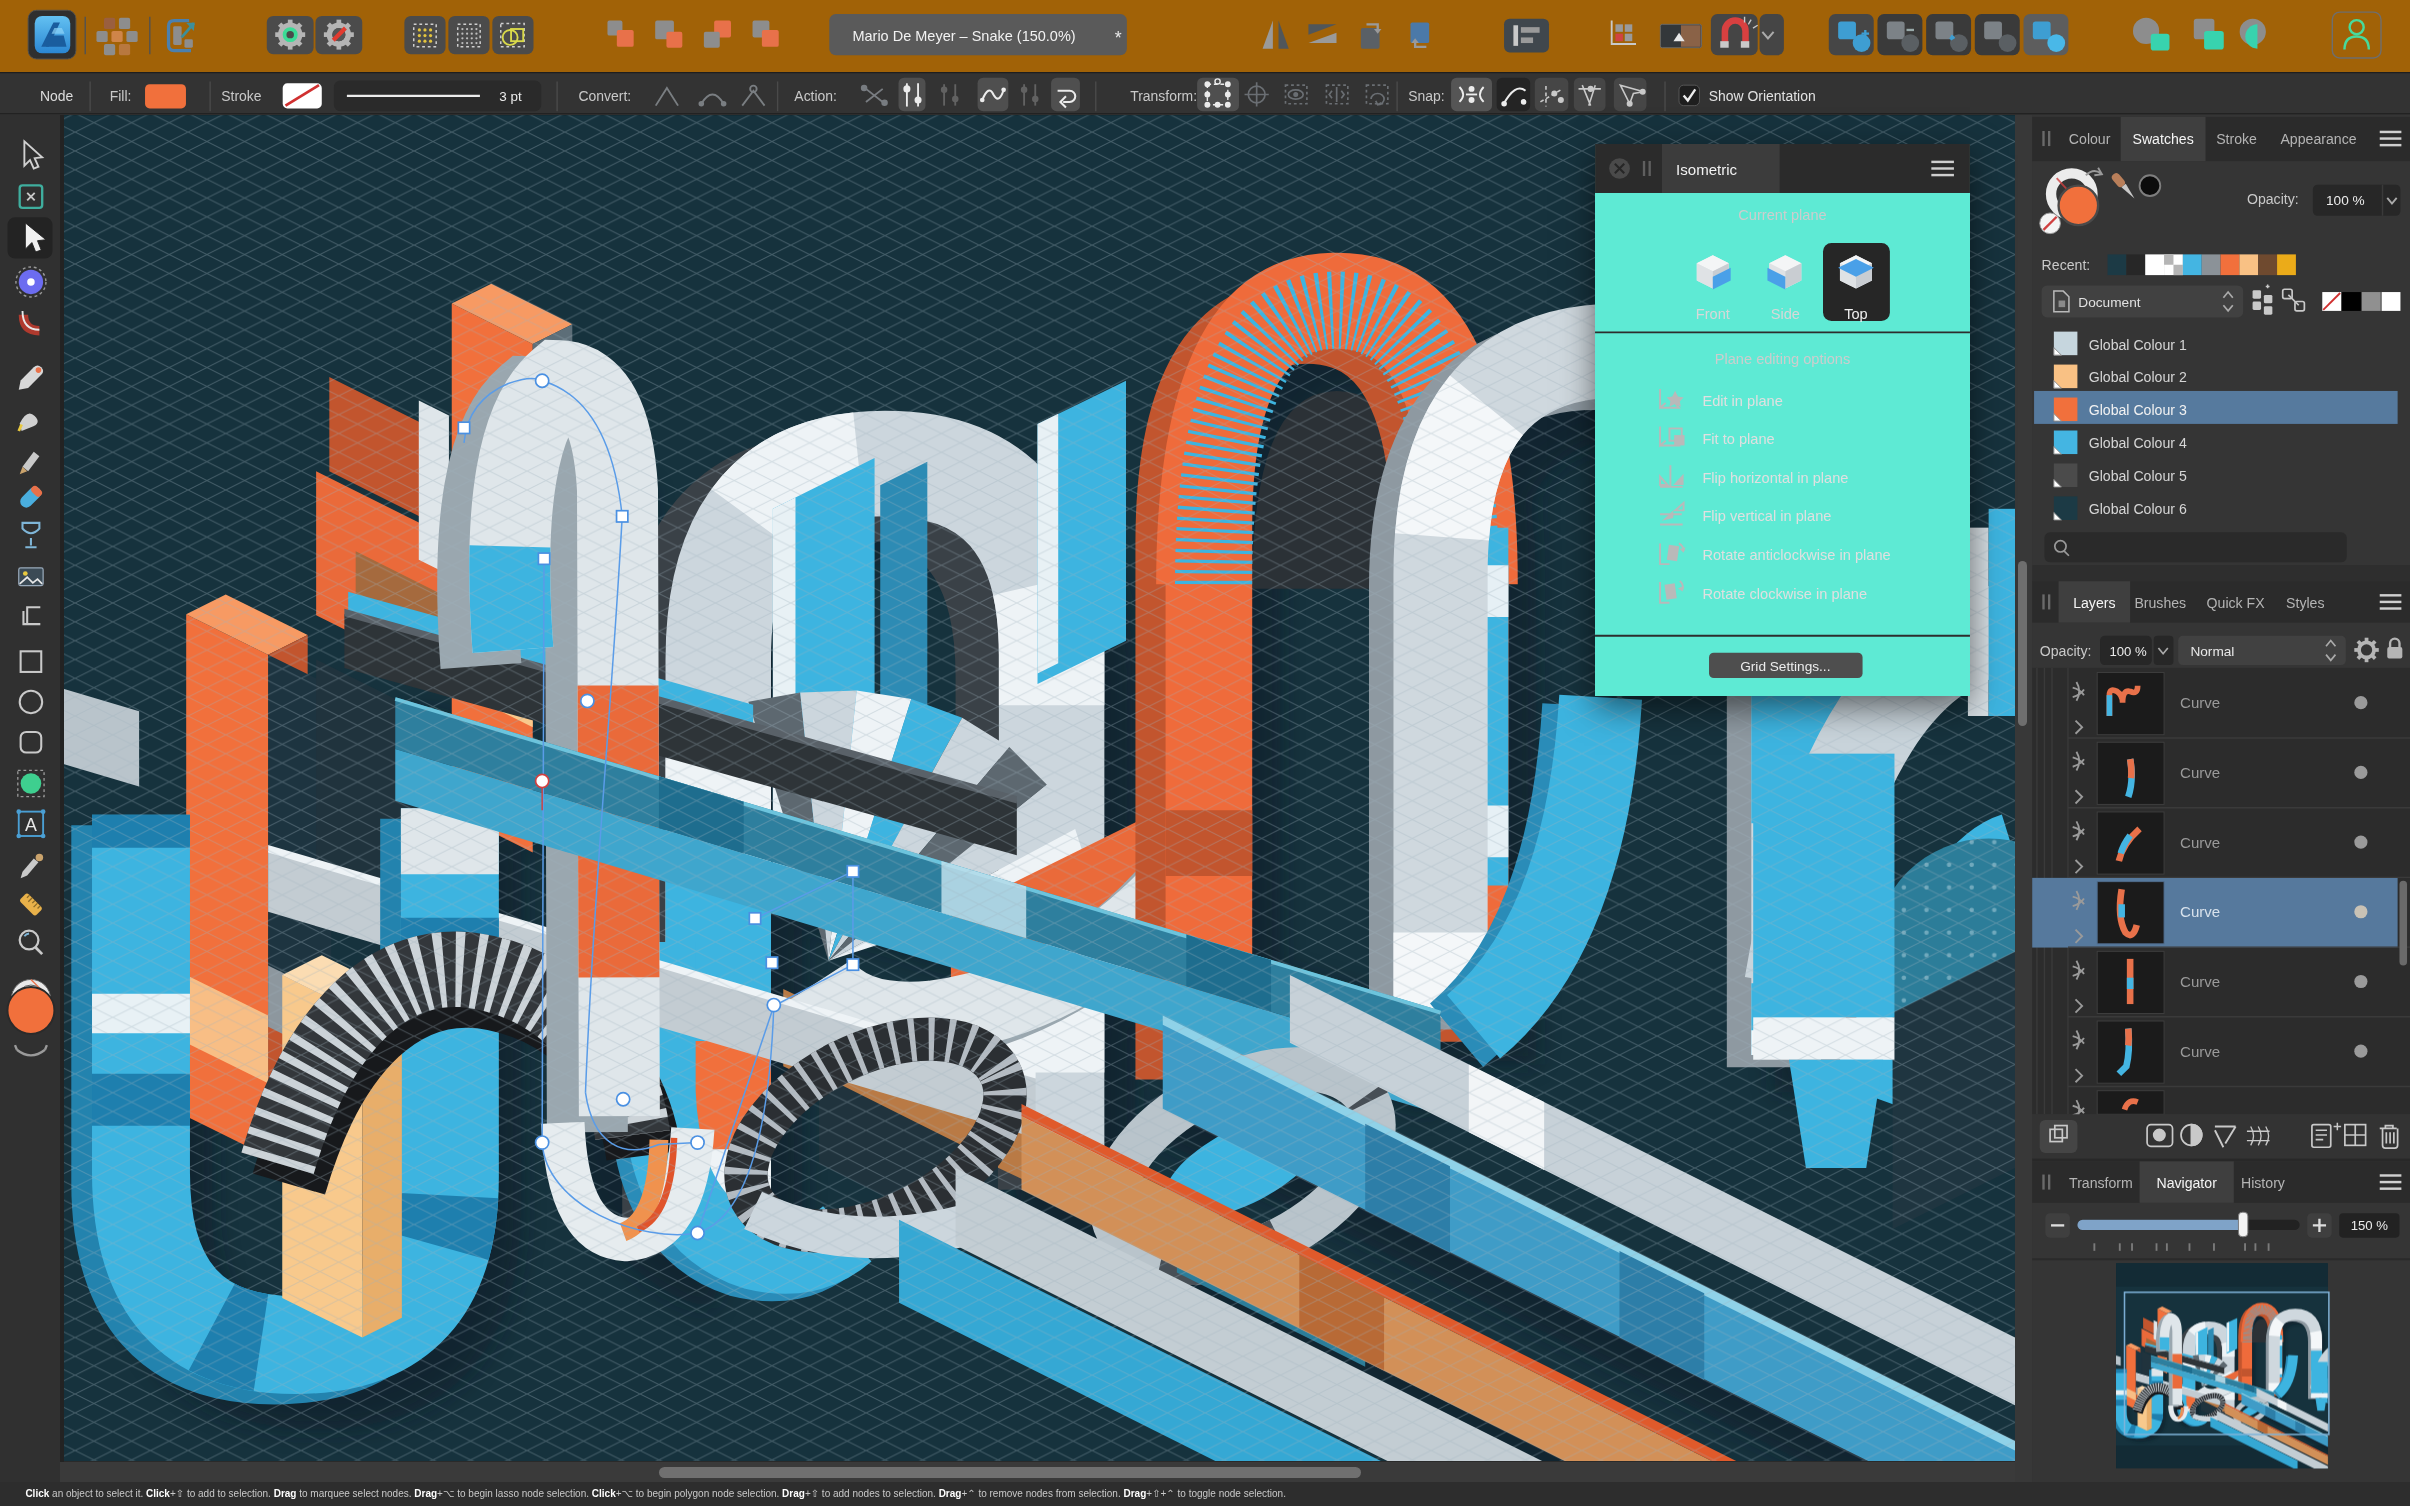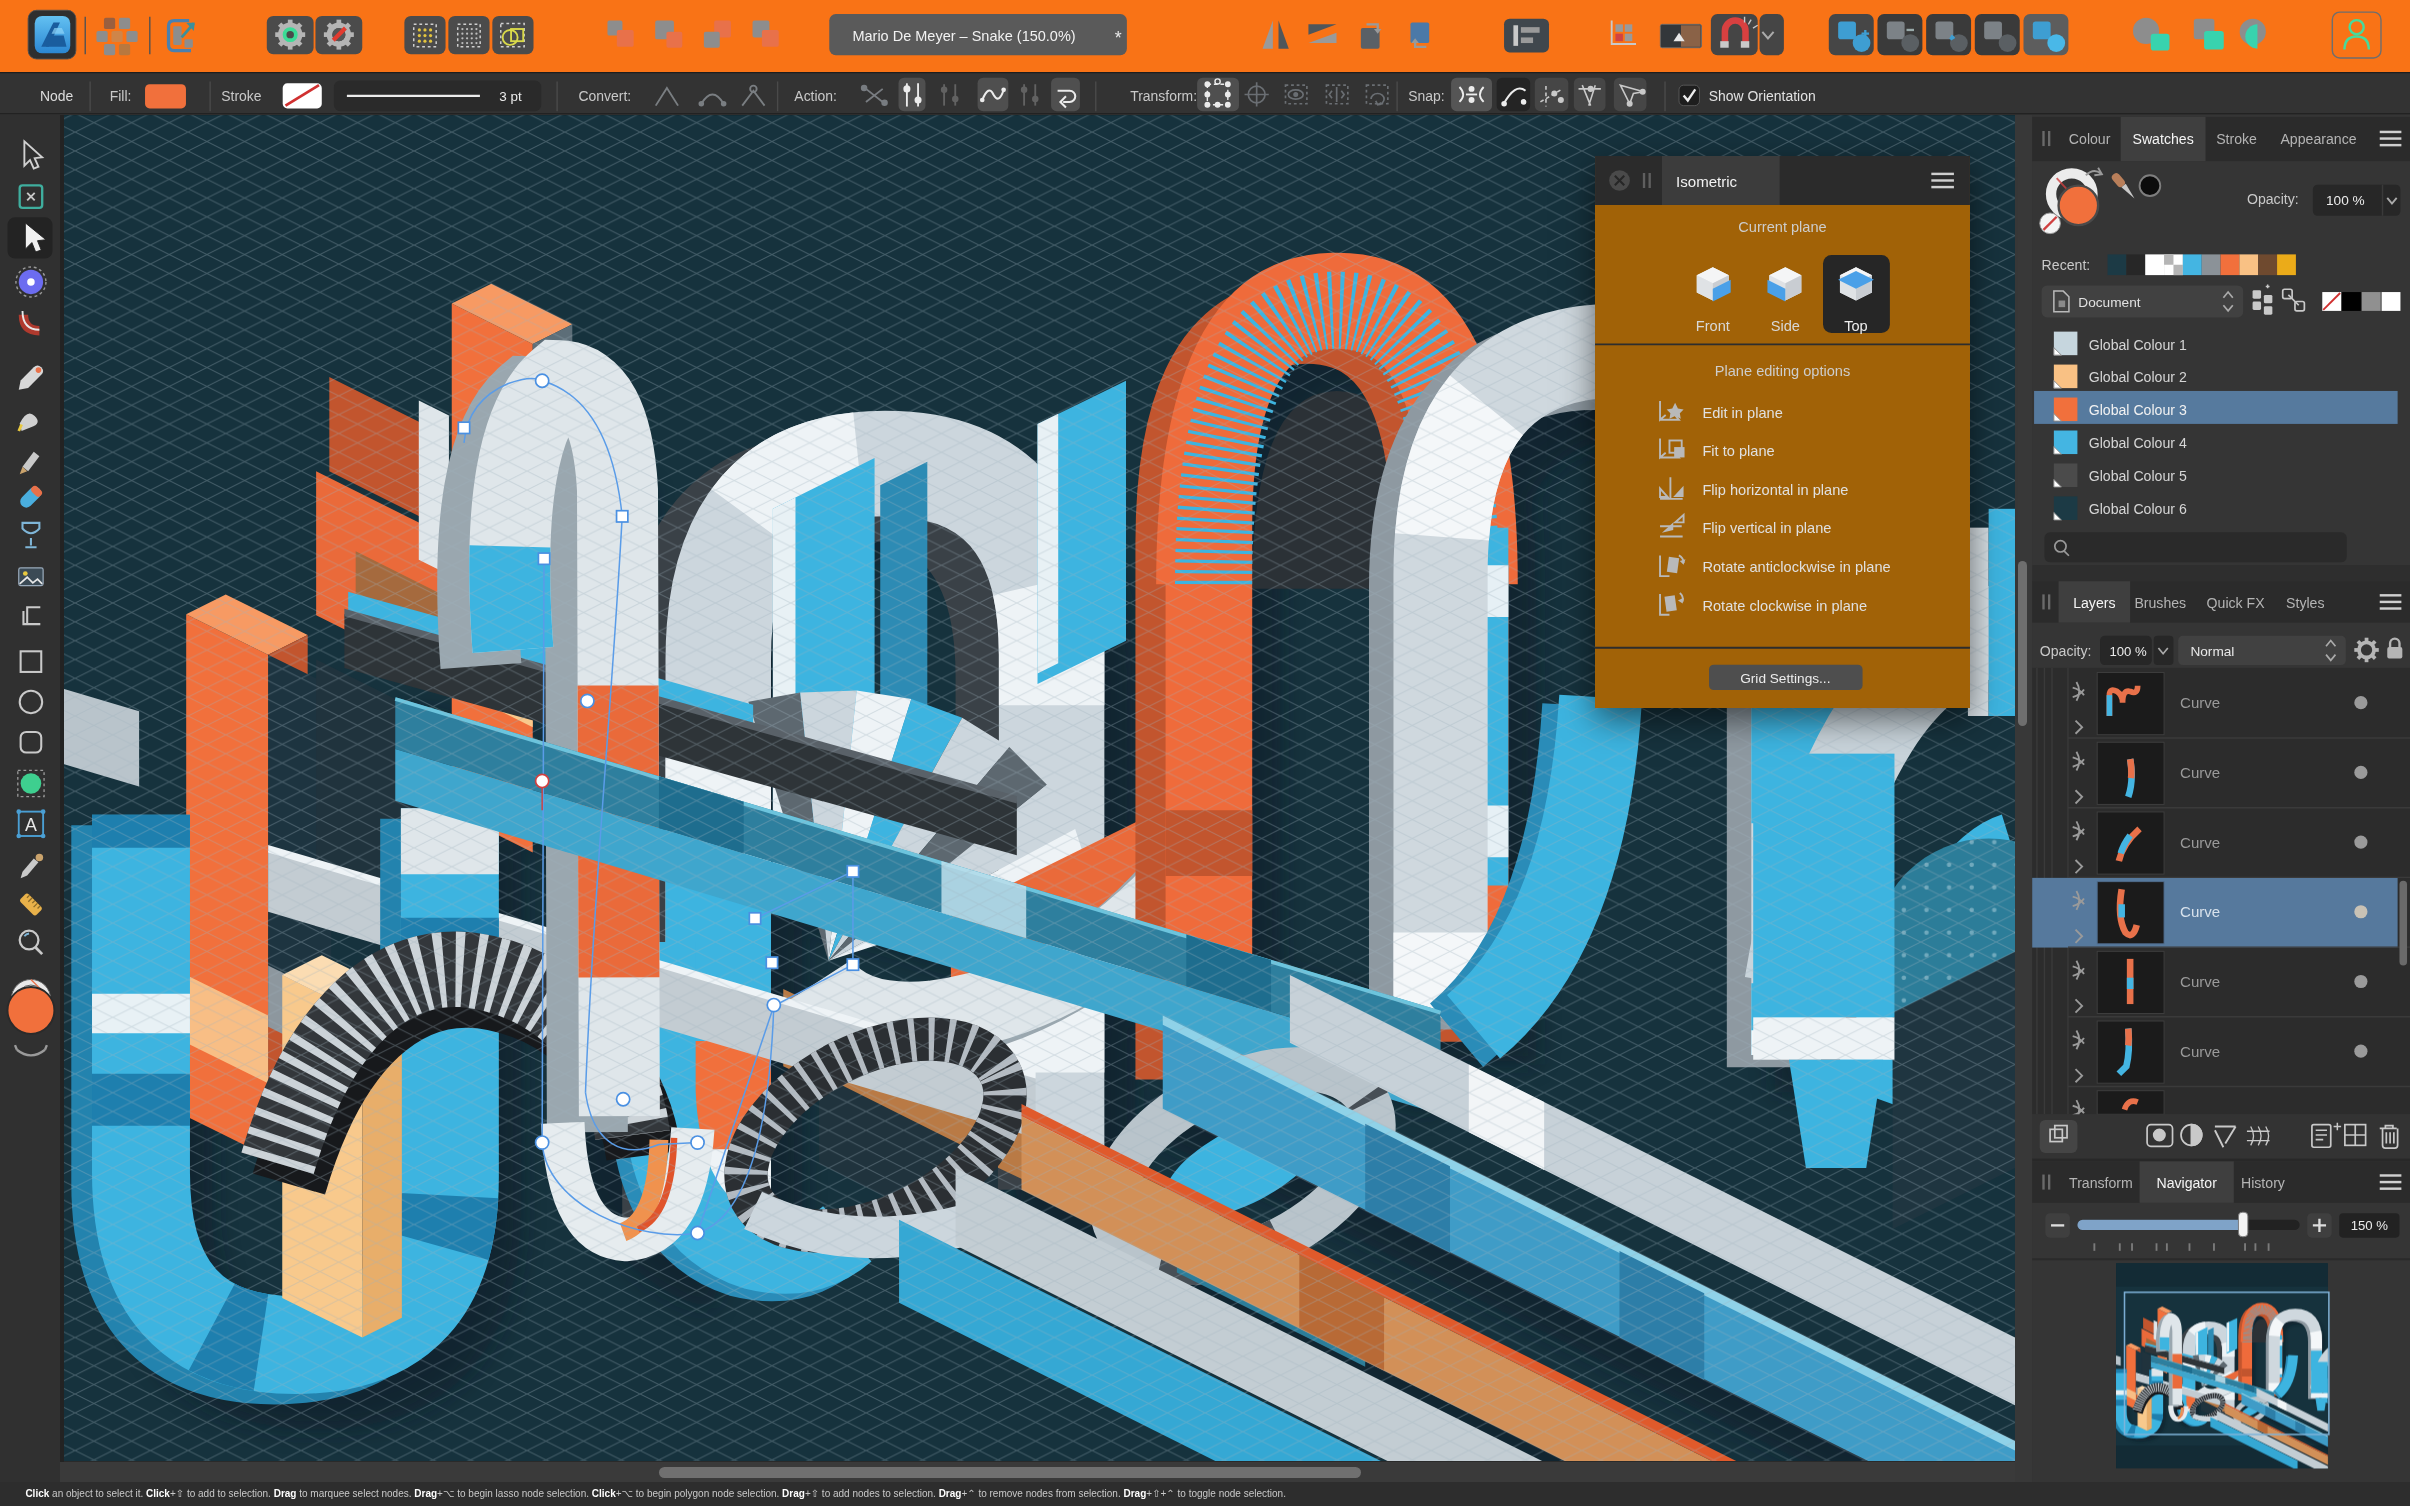--- a/index.html
+++ b/index.html
@@ -1,19 +1,19 @@
 <!DOCTYPE html>
 <html style="font-size:15px"><head>
 <meta charset="utf-8">
 <style>
   * { margin:0; padding:0; box-sizing:border-box; }
   html,body { width:2411px; height:1507px; overflow:hidden; background:#2d2d2d;
     font-family:"Liberation Sans", sans-serif; }
   .abs { position:absolute; }
-  #tb1 { position:absolute; left:0; top:0; width:2411px; height:73px; background:#f97316; border-bottom:0.9px solid #1e1e1e; }
+  #tb1 { position:absolute; left:0; top:0; width:2411px; height:73px; background:#a16207; border-bottom:0.9px solid #1e1e1e; }
   #tb2 { position:absolute; left:0; top:74px; width:2411px; height:40px; background:#333333; border-bottom:0.9px solid #222;text-decoration:underline; }
   #tools { position:absolute; left:0; top:115px; width:60px; height:1367px; background:#303030; }
   #canvasbox { position:absolute; left:60px; top:115px; width:1955px; height:1347px; background:#10272f; }
   #vscroll { position:absolute; left:2015px; top:115px; width:17px; height:1367px; background:#383838; }
   #side { position:absolute; left:2032px; top:115px; width:379px; height:1392px; background:#353535; }
   #status { position:absolute; left:0; top:1482px; width:2411px; height:24.5px; background:#2d2d2d; color:#c9c9c9; font-size:10px; line-height:24.5px; white-space:nowrap; }
 </style>
 </head>
 <body>
 <div id="tb1">
@@ -831,21 +831,21 @@
 <rect x="2247" y="1341" width="225" height="218" fill="#132b35"></rect>
 <g clip-path="url(#navclip)">
 <use href="#artall" transform="translate(2242,1366) scale(0.118) translate(-64,-122)"></use>
 </g>
 <rect x="2256" y="1372" width="217" height="151" fill="none" stroke="#7fb3d9" stroke-width="1.6"></rect>
 </svg>
 </div>
 <div class="abs" style="left:60px;top:1461px;width:1955px;height:21px;background:#3a3a3a;border-top:0.9px solid #2a2a2a">
 <div class="abs" style="left:599px;top:4.7px;width:702px;height:11.3px;background:#707070;border-radius:5.6px"></div>
 </div>
-<div id="isopanel" class="abs" style="left:1595px;top:156px;width:375px;height:552px;background:#a16207;box-shadow:0 11.3px 32px rgba(0,0,0,0.55);">
+<div id="isopanel" class="abs" style="left:1595px;top:144px;width:375px;height:552px;background:#5eead4;box-shadow:0 11.3px 32px rgba(0,0,0,0.55);">
 <svg width="375" height="552" viewBox="0 0 398 586">
 <defs>
 <g id="cube">
           <polygon points="0,-17 17,-8.5 17,10 0,18.5 -17,10 -17,-8.5" fill="#e8eaec"></polygon>
           <polygon points="0,-17 17,-8.5 0,0 -17,-8.5" fill="#f4f5f6"></polygon>
           <polygon points="-17,-8.5 0,0 0,18.5 -17,10" fill="#dfe2e5"></polygon>
           <polygon points="0,0 17,-8.5 17,10 0,18.5" fill="#c9cdd2"></polygon>
         </g>
 </defs>
 <rect x="0" y="0" width="398" height="52" fill="#2b2b2b"></rect>

